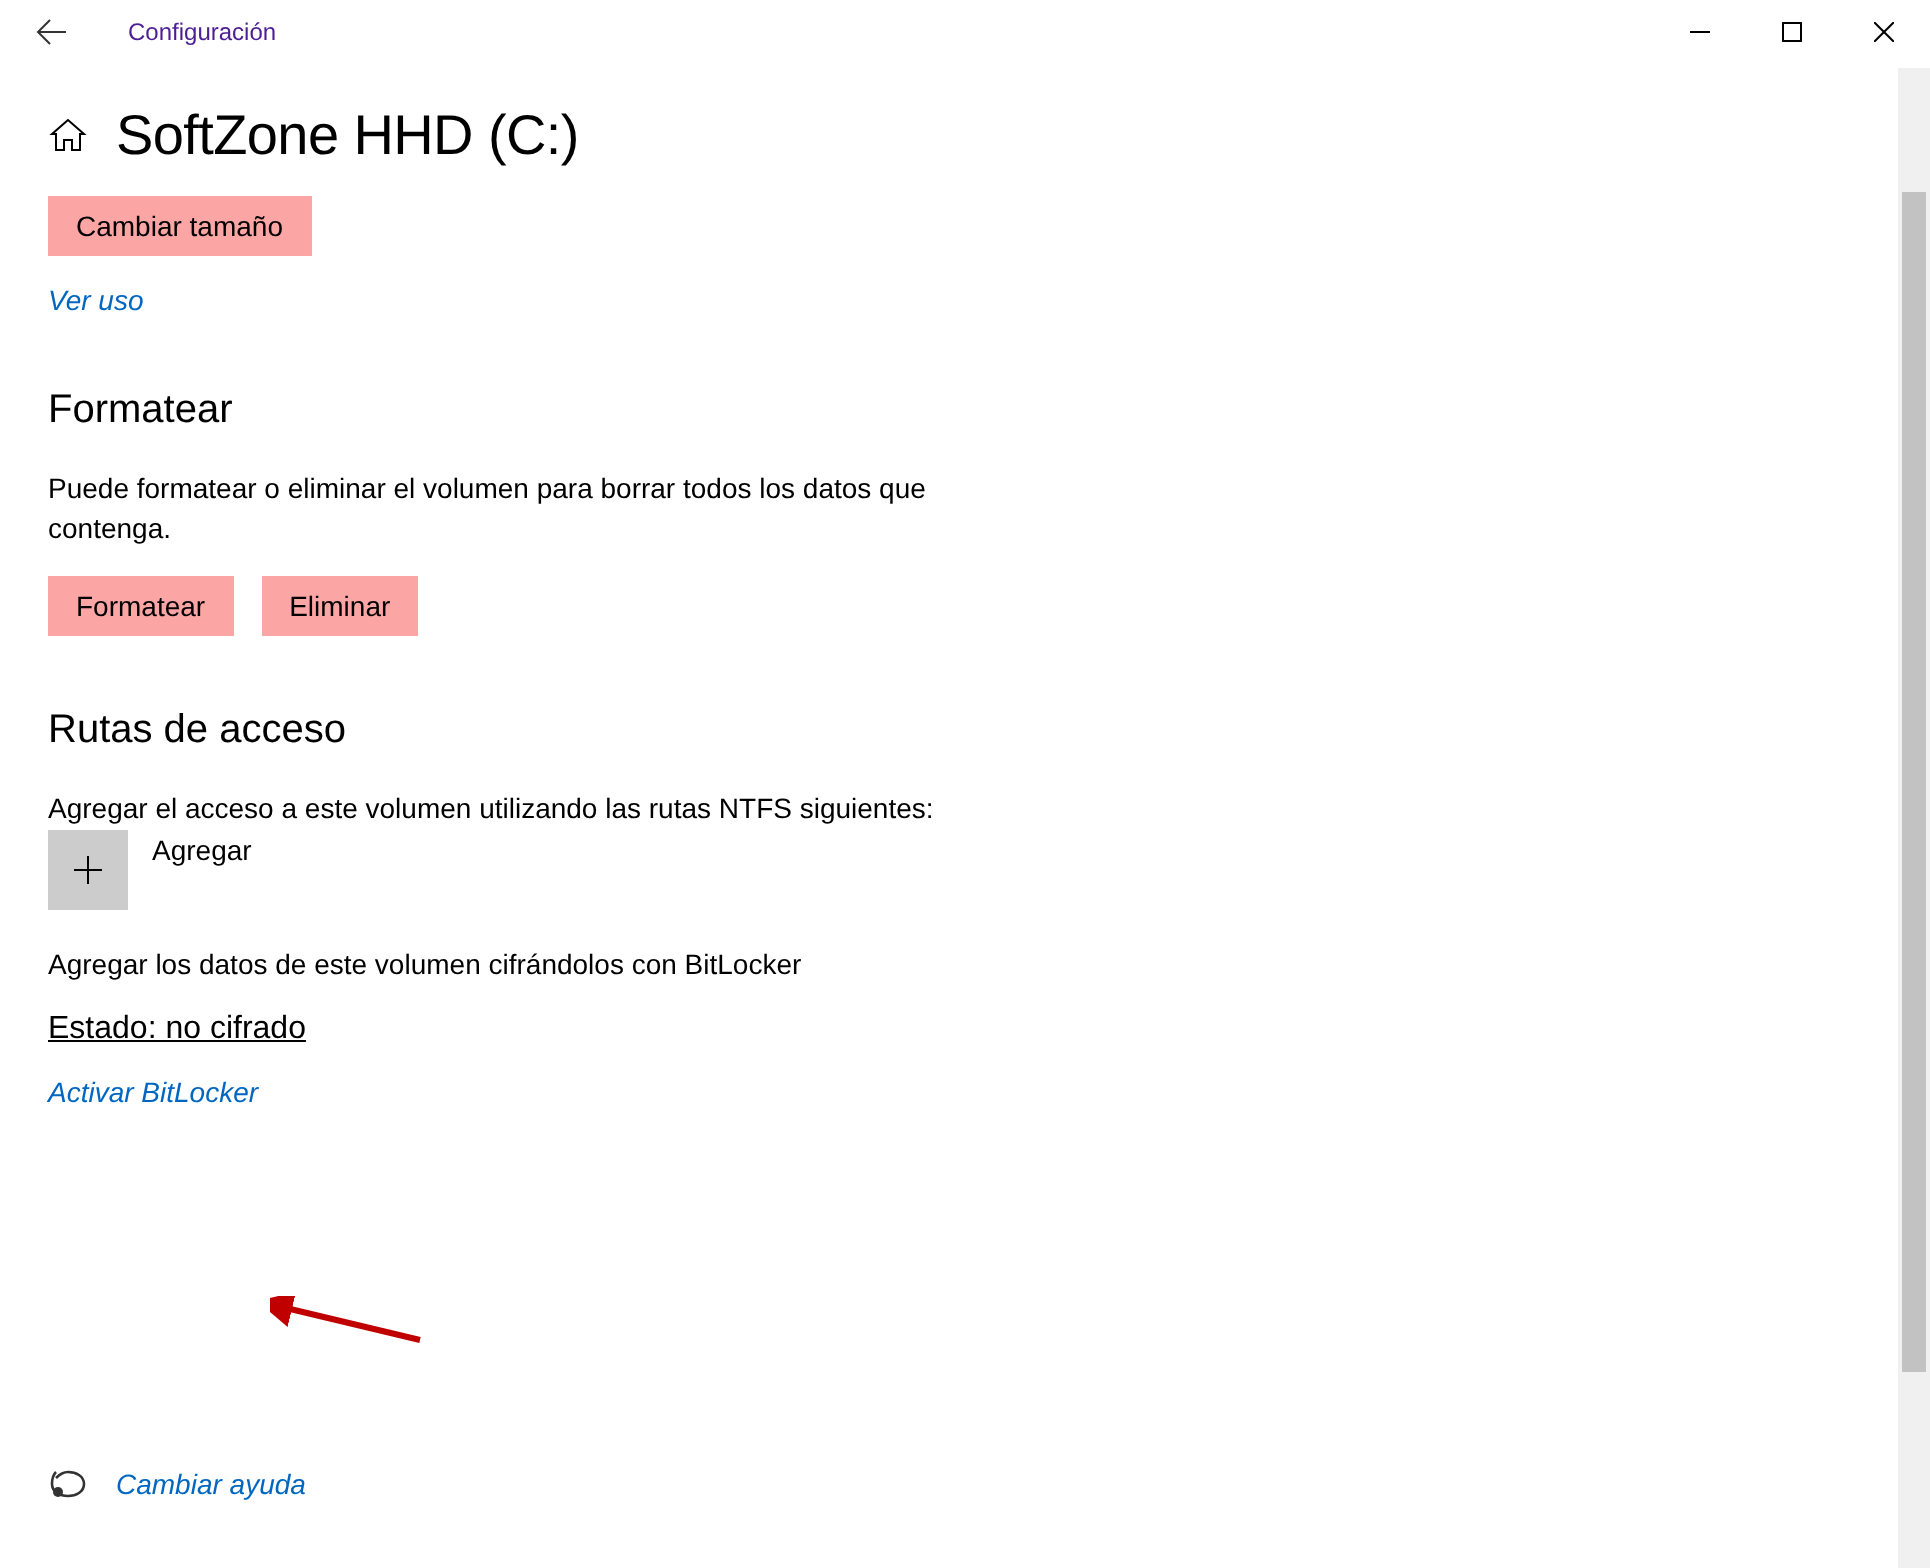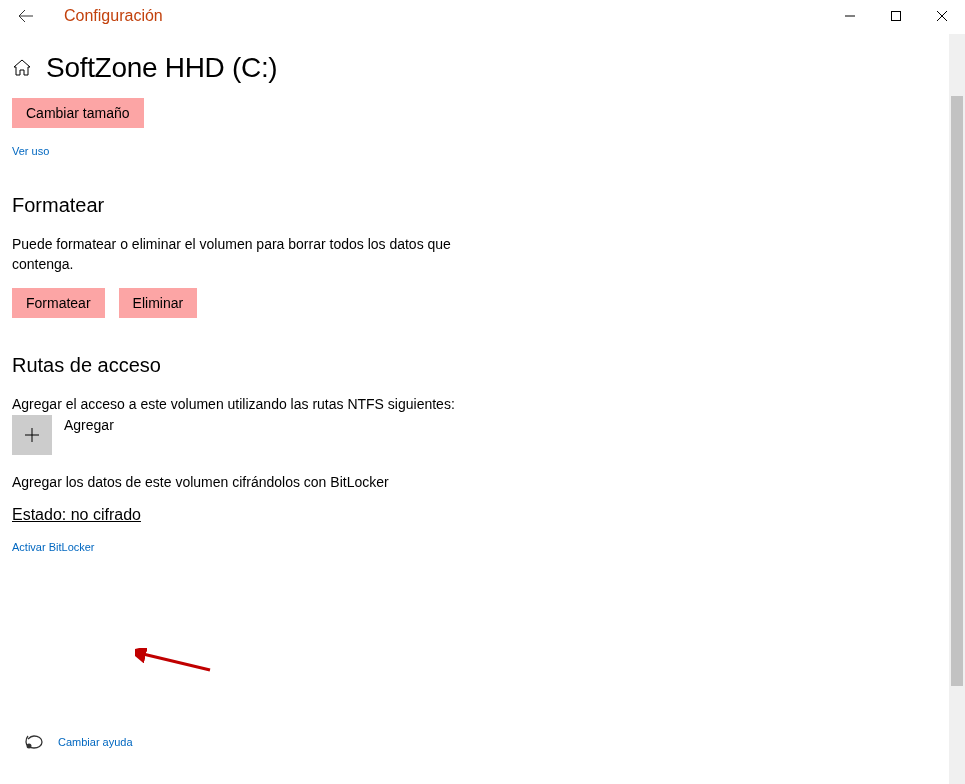--- a/index.html
+++ b/index.html
@@ -20,39 +20,39 @@
       padding-left: 18px;
     }
     .back-btn {
       width: 28px;
       display: flex;
       align-items: center;
       justify-content: flex-start;
       cursor: pointer;
     }
     .title-text {
-      font-size: 16px;
-      color: #c2410c;
+      font-size: 12px;
+      color: #4c1d95;
       padding-left: 18px;
     }
     .win-controls {
       position: absolute;
       top: 0; right: 0;
       display: flex;
     }
     .win-ctrl {
       width: 46px;
       height: 32px;
       display: flex;
       align-items: center;
       justify-content: center;
       cursor: pointer;
     }
     .content {
-      padding-left: 12px;
+      padding-left: 24px;
       padding-right: 24px;
     }
     .page-header {
       display: flex;
       align-items: center;
       margin-top: 20px;
       gap: 14px;
     }
     .home-icon {
       width: 20px;
@@ -68,23 +68,24 @@
       border: none;
       font-size: 14px;
       font-family: inherit;
       padding: 7px 14px;
       cursor: pointer;
       color: #000;
     }
     .btn-row { margin-top: 14px; display:flex; gap:14px;}
     .link {
       color: #0067c0;
-      font-size: 11px;
+      font-size: 14px;
       cursor: pointer;
       display: inline-block;
+      font-style: italic;
     }
     .section-title {
       font-size: 20px;
       font-weight: 400;
       margin-top: 36px;
     }
     .section-desc {
       font-size: 14px;
       margin-top: 18px;
       max-width: 445px;

